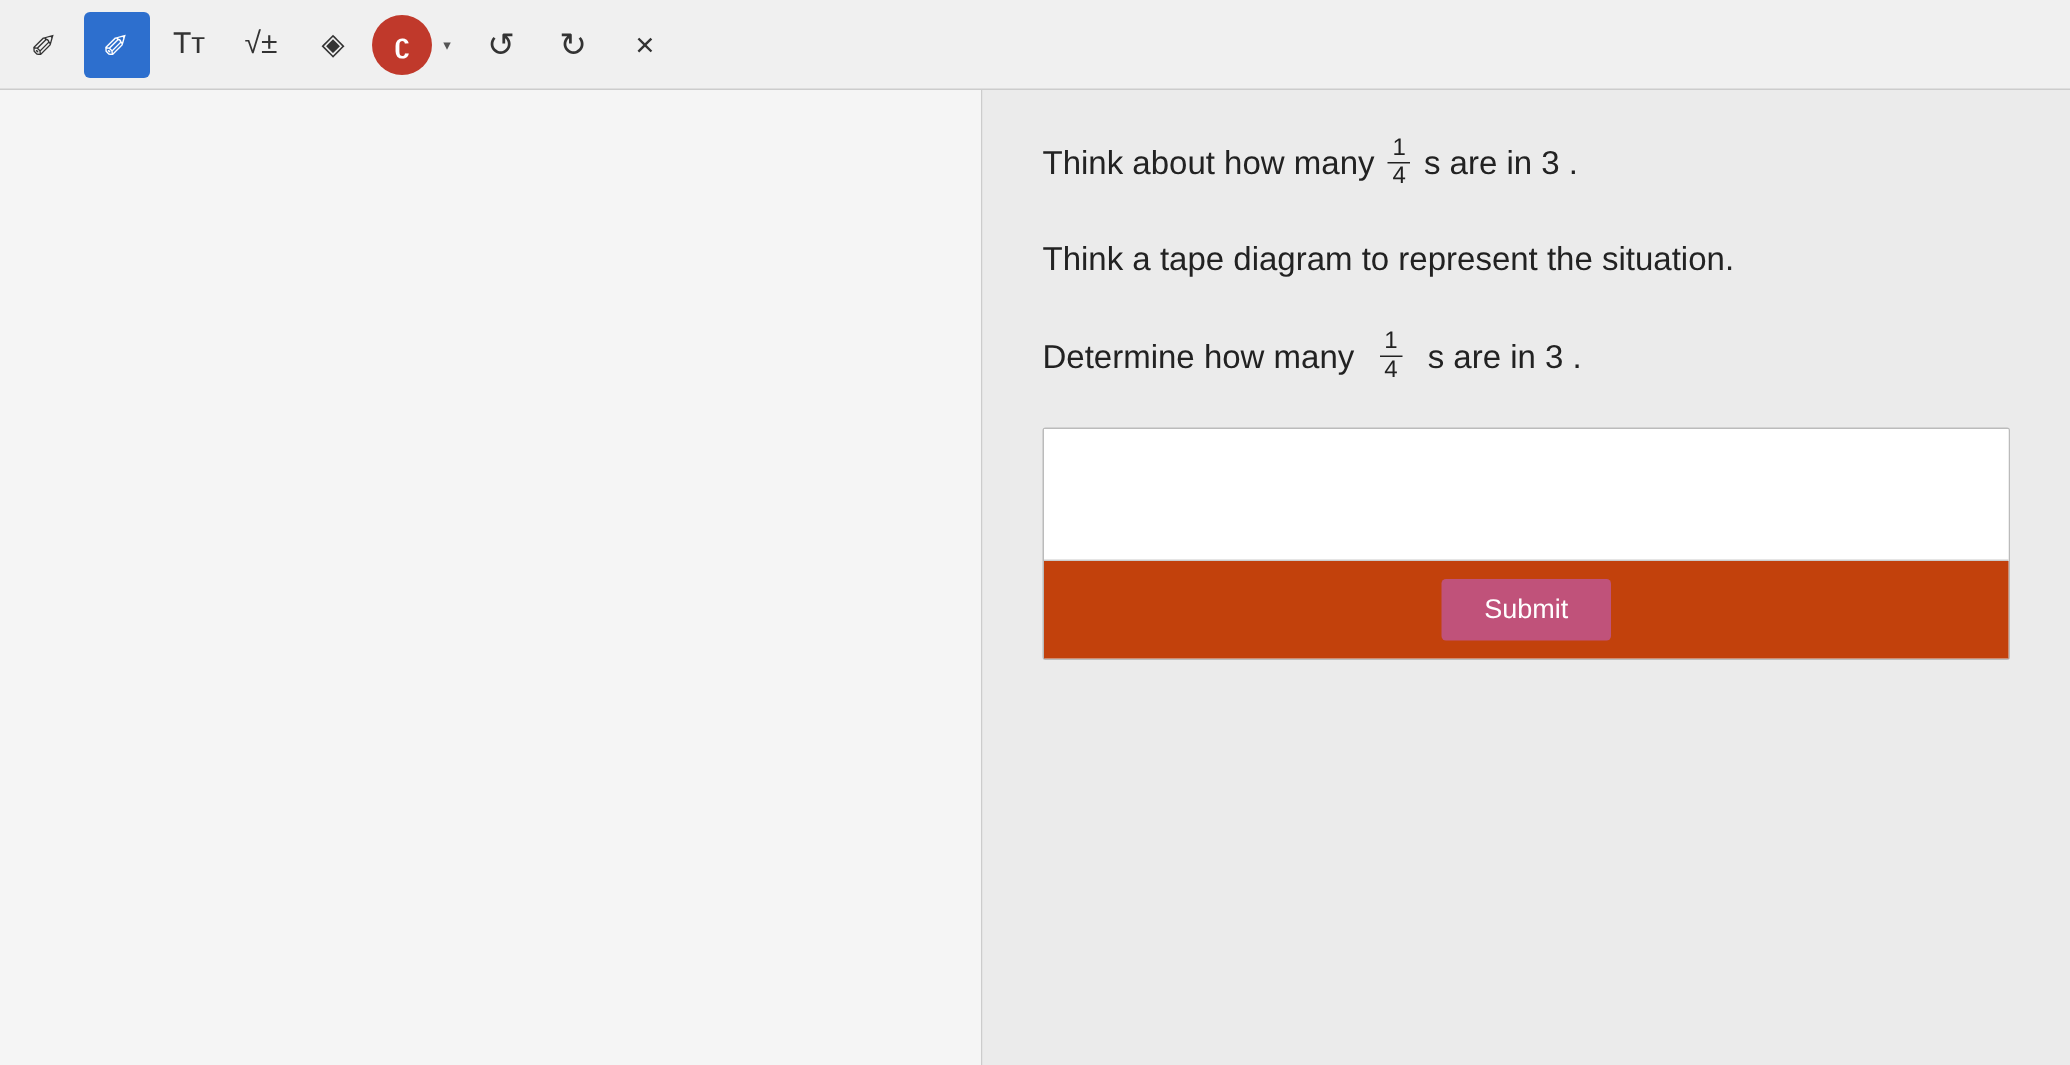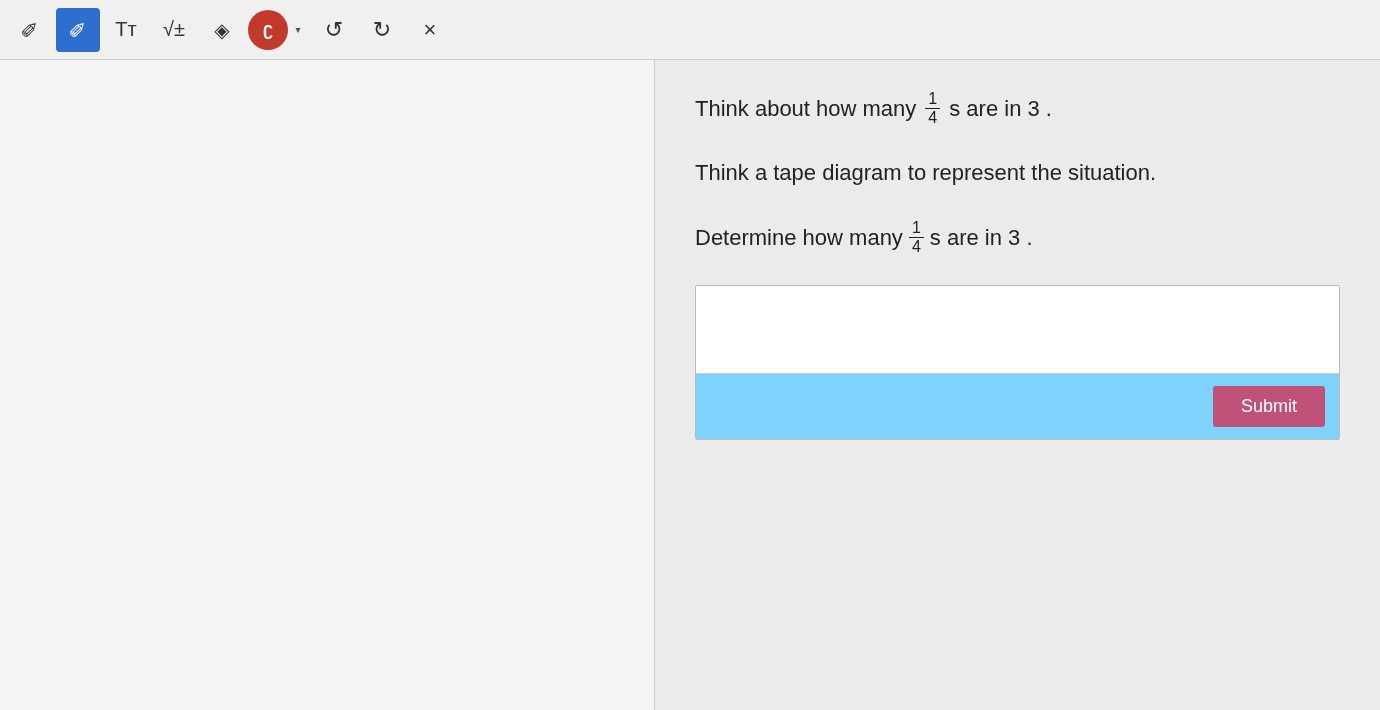--- a/index.html
+++ b/index.html
@@ -119,21 +119,21 @@
       line-height: 1.5;
     }
 
     
     .determine-section {
       font-size: 22px;
       color: #222;
       line-height: 1.5;
       display: flex;
       align-items: center;
-      gap: 3px;
+      gap: 14px;
       flex-wrap: wrap;
     }
 
     
     .answer-box {
       background: white;
       border: 1px solid #bbb;
       border-radius: 2px;
       width: 100%;
       max-width: 680px;
@@ -148,24 +148,24 @@
       outline: none;
       padding: 10px;
       font-size: 18px;
       resize: none;
       min-height: 80px;
       border-bottom: 1px solid #ccc;
     }
 
     .answer-footer {
       display: flex;
-      justify-content: flex-end;
+      justify-content: center;
       align-items: center;
       padding: 10px 14px;
-      background: #7dd3fc;
+      background: #c2410c;
       min-height: 65px;
     }
 
     .submit-btn {
       background: #c0527a;
       color: white;
       border: none;
       padding: 10px 28px;
       font-size: 18px;
       border-radius: 3px;

